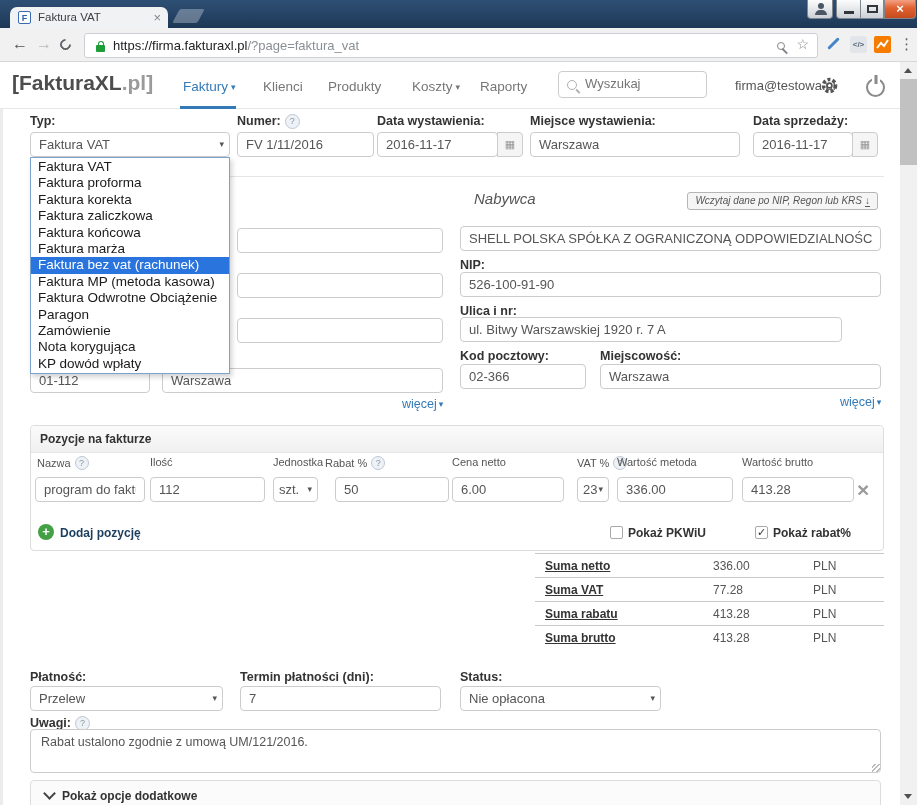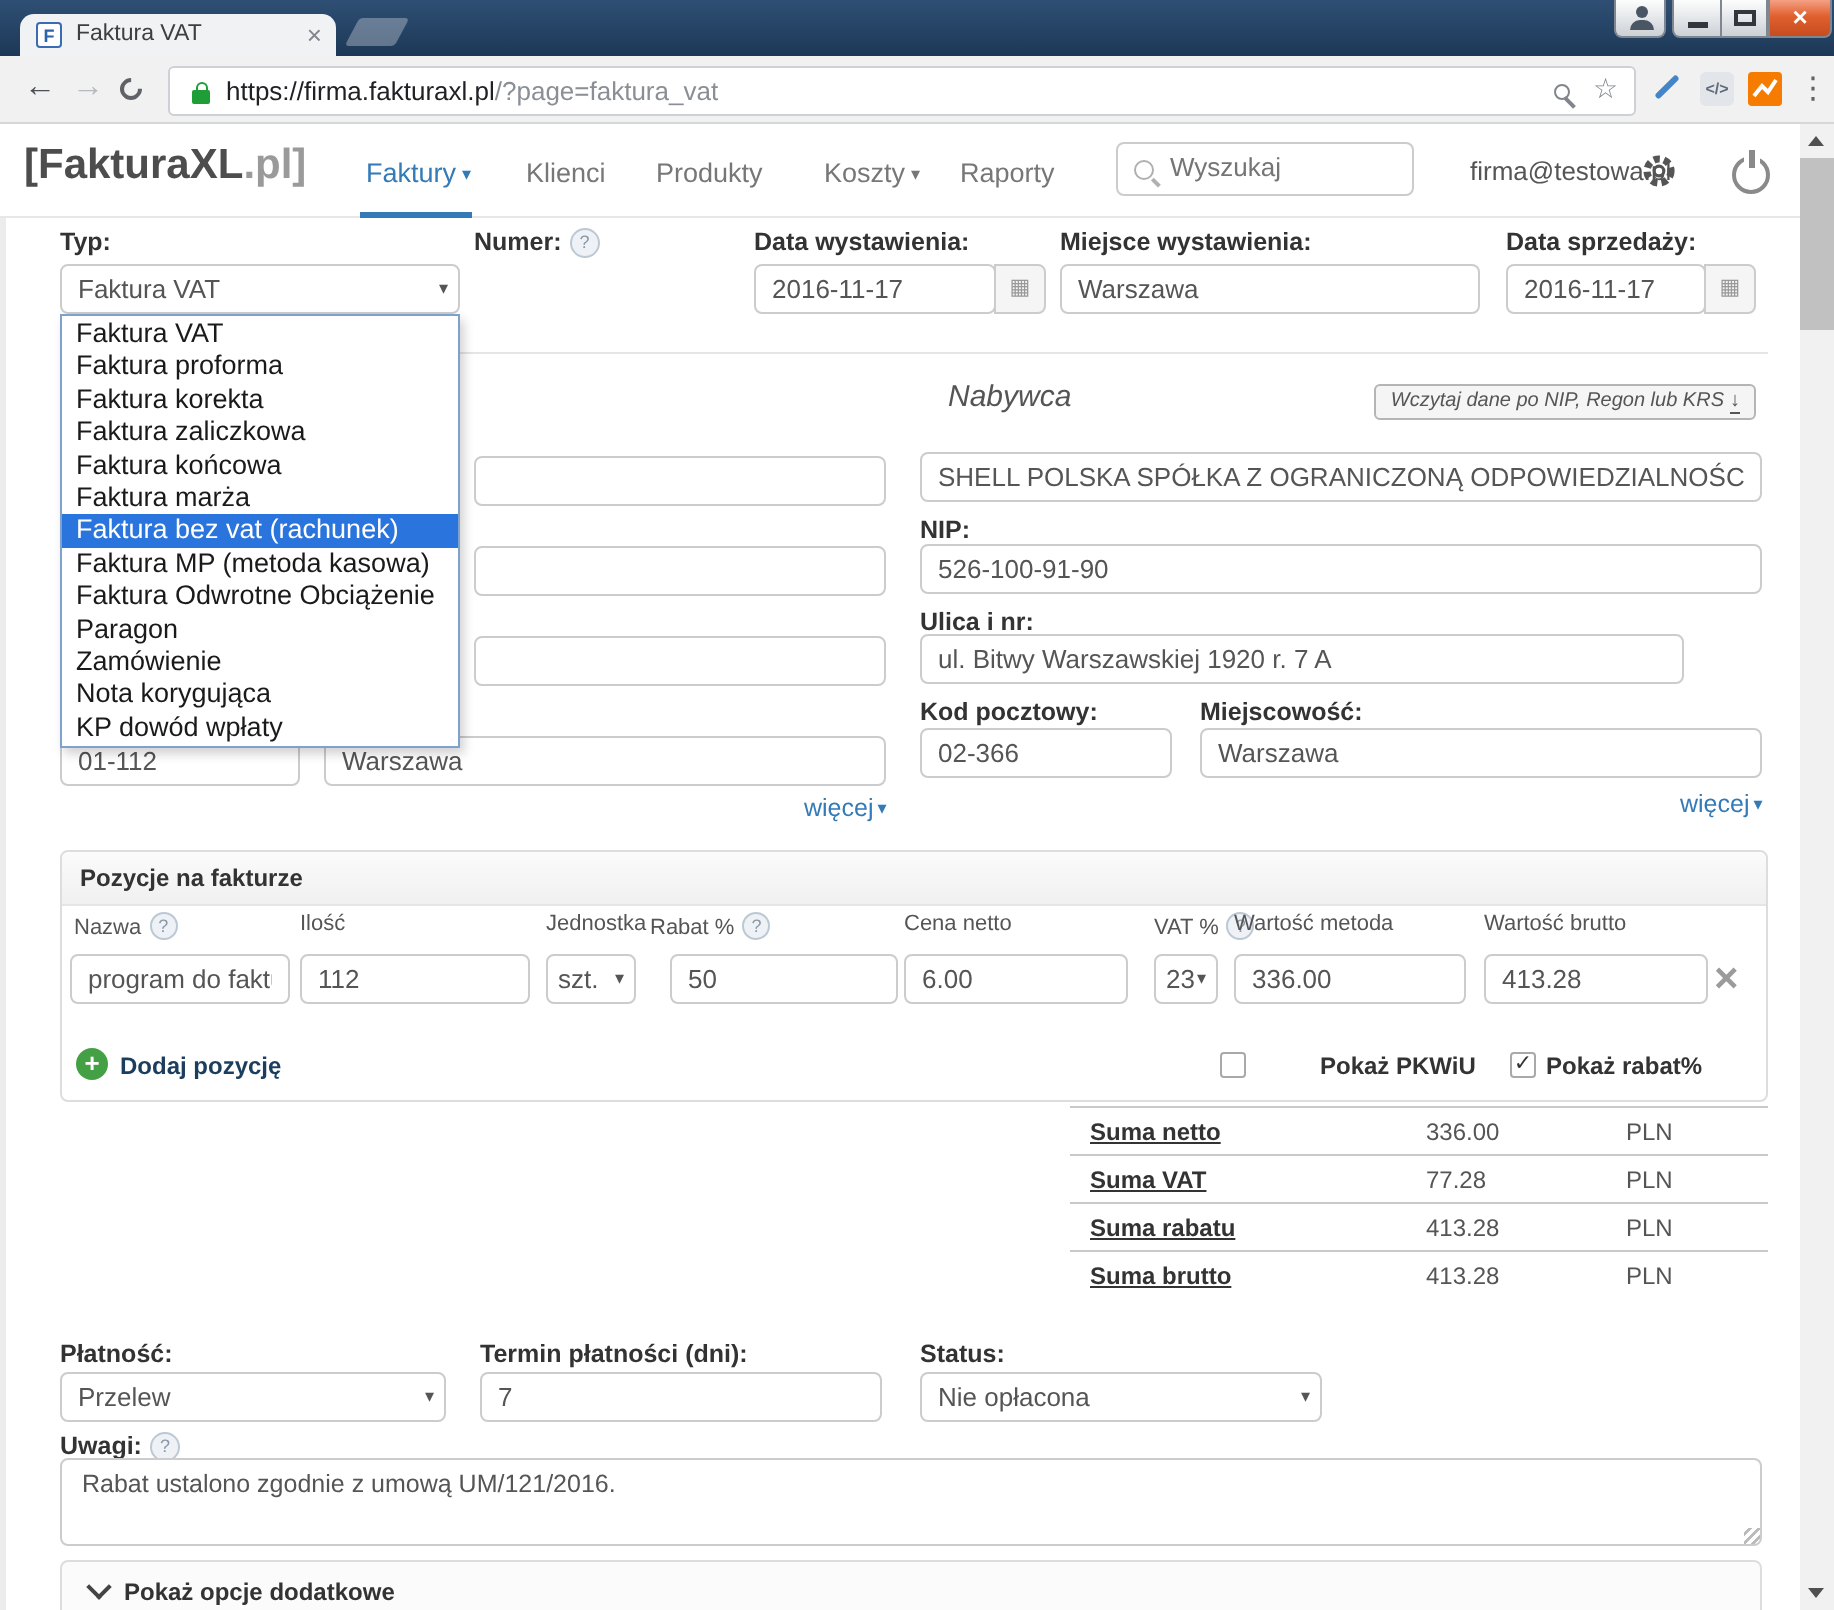--- a/index.html
+++ b/index.html
@@ -185,20 +185,21 @@
               <circle cx="9.5" cy="9.5" r="2.4" fill="#fff" stroke="#555" stroke-width="1.6"></circle>
             </svg>
         </span>
         <span class="power"></span>
       </div>
 
       <span class="lbl" style="left:30px;top:52px;">Typ:</span>
       <div class="sel" style="left:30px;top:70px;width:200px;"><span>Faktura VAT</span><span class="caret">▾</span></div>
 
       <span class="lbl" style="left:237px;top:52px;"><span>Numer:</span><span class="help">?</span></span>
+      <input class="inp" style="left: 237px; top: 70px; width: 137px;" value="FV 1/11/2016">
 
       <span class="lbl" style="left:377px;top:52px;">Data wystawienia:</span>
       <input class="inp" style="left: 377px; top: 70px; width: 121px;" value="2016-11-17">
       <span class="addon" style="left:497px;top:70px;">▦</span>
 
       <span class="lbl" style="left:530px;top:52px;">Miejsce wystawienia:</span>
       <input class="inp" style="left: 530px; top: 70px; width: 210px;" value="Warszawa">
 
       <span class="lbl" style="left:753px;top:52px;">Data sprzedaży:</span>
       <input class="inp" style="left: 753px; top: 70px; width: 100px;" value="2016-11-17">
@@ -244,21 +245,21 @@
       <input class="inp" style="left: 335px; top: 415px; width: 114px;" value="50">
       <input class="inp" style="left: 452px; top: 415px; width: 112px;" value="6.00">
       <div class="sel" style="left:577px;top:415px;width:32px;padding-left:5px;"><span>23</span><span class="caret">▾</span></div>
       <input class="inp" style="left: 617px; top: 415px; width: 116px;" value="336.00">
       <input class="inp" style="left: 742px; top: 415px; width: 112px;" value="413.28">
       <span class="delx">×</span>
 
       <span class="addcircle">+</span>
       <span class="addlbl">Dodaj pozycję</span>
       <span class="cb" style="left:610px;"></span>
-      <span class="cblbl" style="left:660px;">Pokaż PKWiU</span>
+      <span class="cblbl" style="left:628px;">Pokaż PKWiU</span>
       <span class="cb" style="left:755px;">
           <span class="cbmark">✓</span>
         </span>
       <span class="cblbl" style="left:773px;">Pokaż rabat%</span>
 
       <div class="sumrow" style="top:491px;">
         <span class="sl">Suma netto</span>
         <span class="sv">336.00</span>
         <span class="sc">PLN</span>
       </div>

